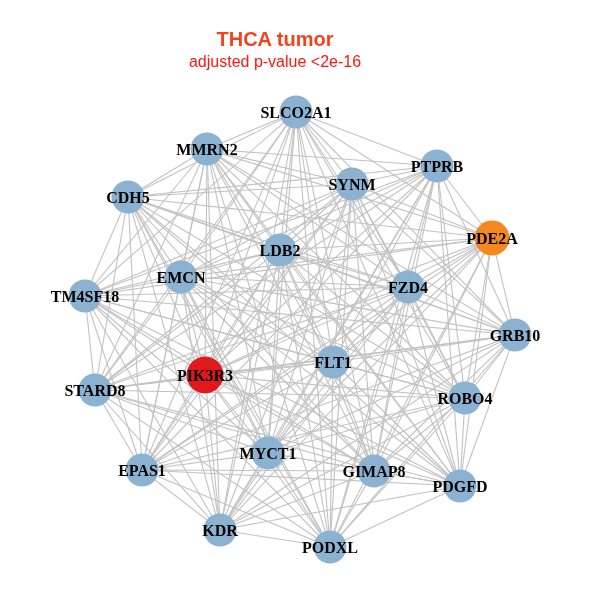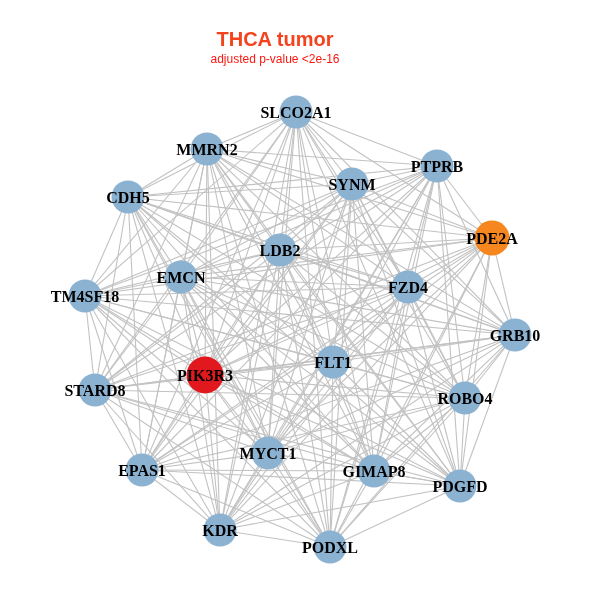--- a/index.html
+++ b/index.html
@@ -1,21 +1,21 @@
 <!DOCTYPE html>
 <html><head>
 <meta charset="utf-8">
 <style>
   html,body{margin:0;padding:0;background:#ffffff;}
   body{width:600px;height:600px;position:relative;overflow:hidden;
        font-family:"Liberation Sans",sans-serif;}
   .titles{position:absolute;top:28px;left:0;width:550px;text-align:center;
           pointer-events:none;}
   .main-title{font-size:20px;font-weight:bold;line-height:1.1;}
-  .sub-title{font-size:12px;font-weight:normal;line-height:1.2;margin-top:2px;}
+  .sub-title{font-size:16px;font-weight:normal;line-height:1.2;margin-top:2px;}
   svg{position:absolute;top:0;left:0;}
   .node-label{font-family:"Liberation Serif","DejaVu Serif",serif;
               font-weight:bold;font-size:16px;}
 </style>
 </head>
 <body style="background: rgb(255, 255, 255);">
 
 <svg id="network-svg" width="600" height="600" viewBox="0 0 600 600">
   <g id="edges-layer">
       <line x1="296" y1="112" x2="207" y2="149" stroke="#c2c2c2" stroke-width="1.1"></line>

